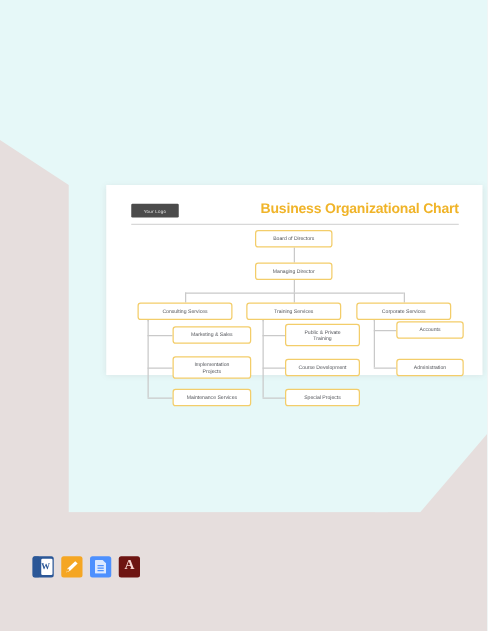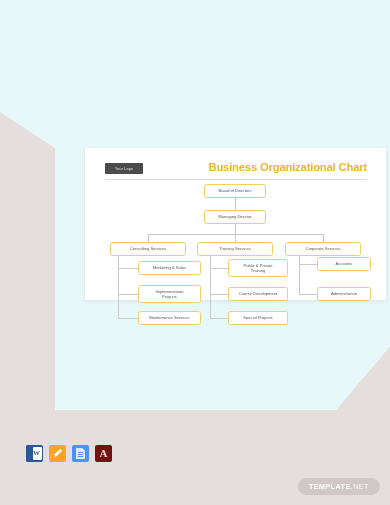--- a/index.html
+++ b/index.html
@@ -274,17 +274,14 @@
       <div class="line" style="top:8.5px;"></div>
       <div class="line" style="top:10.5px;"></div>
     </div>
 
     <div class="ficon ficon-pdf">
       <span class="amark">A</span>
     </div>
 
   </div>
 
-  <div class="watermark">
-    <span>TEMPLATE</span><span class="dim">.NET</span>
-  </div>
 
 </div>
 
 </body></html>

